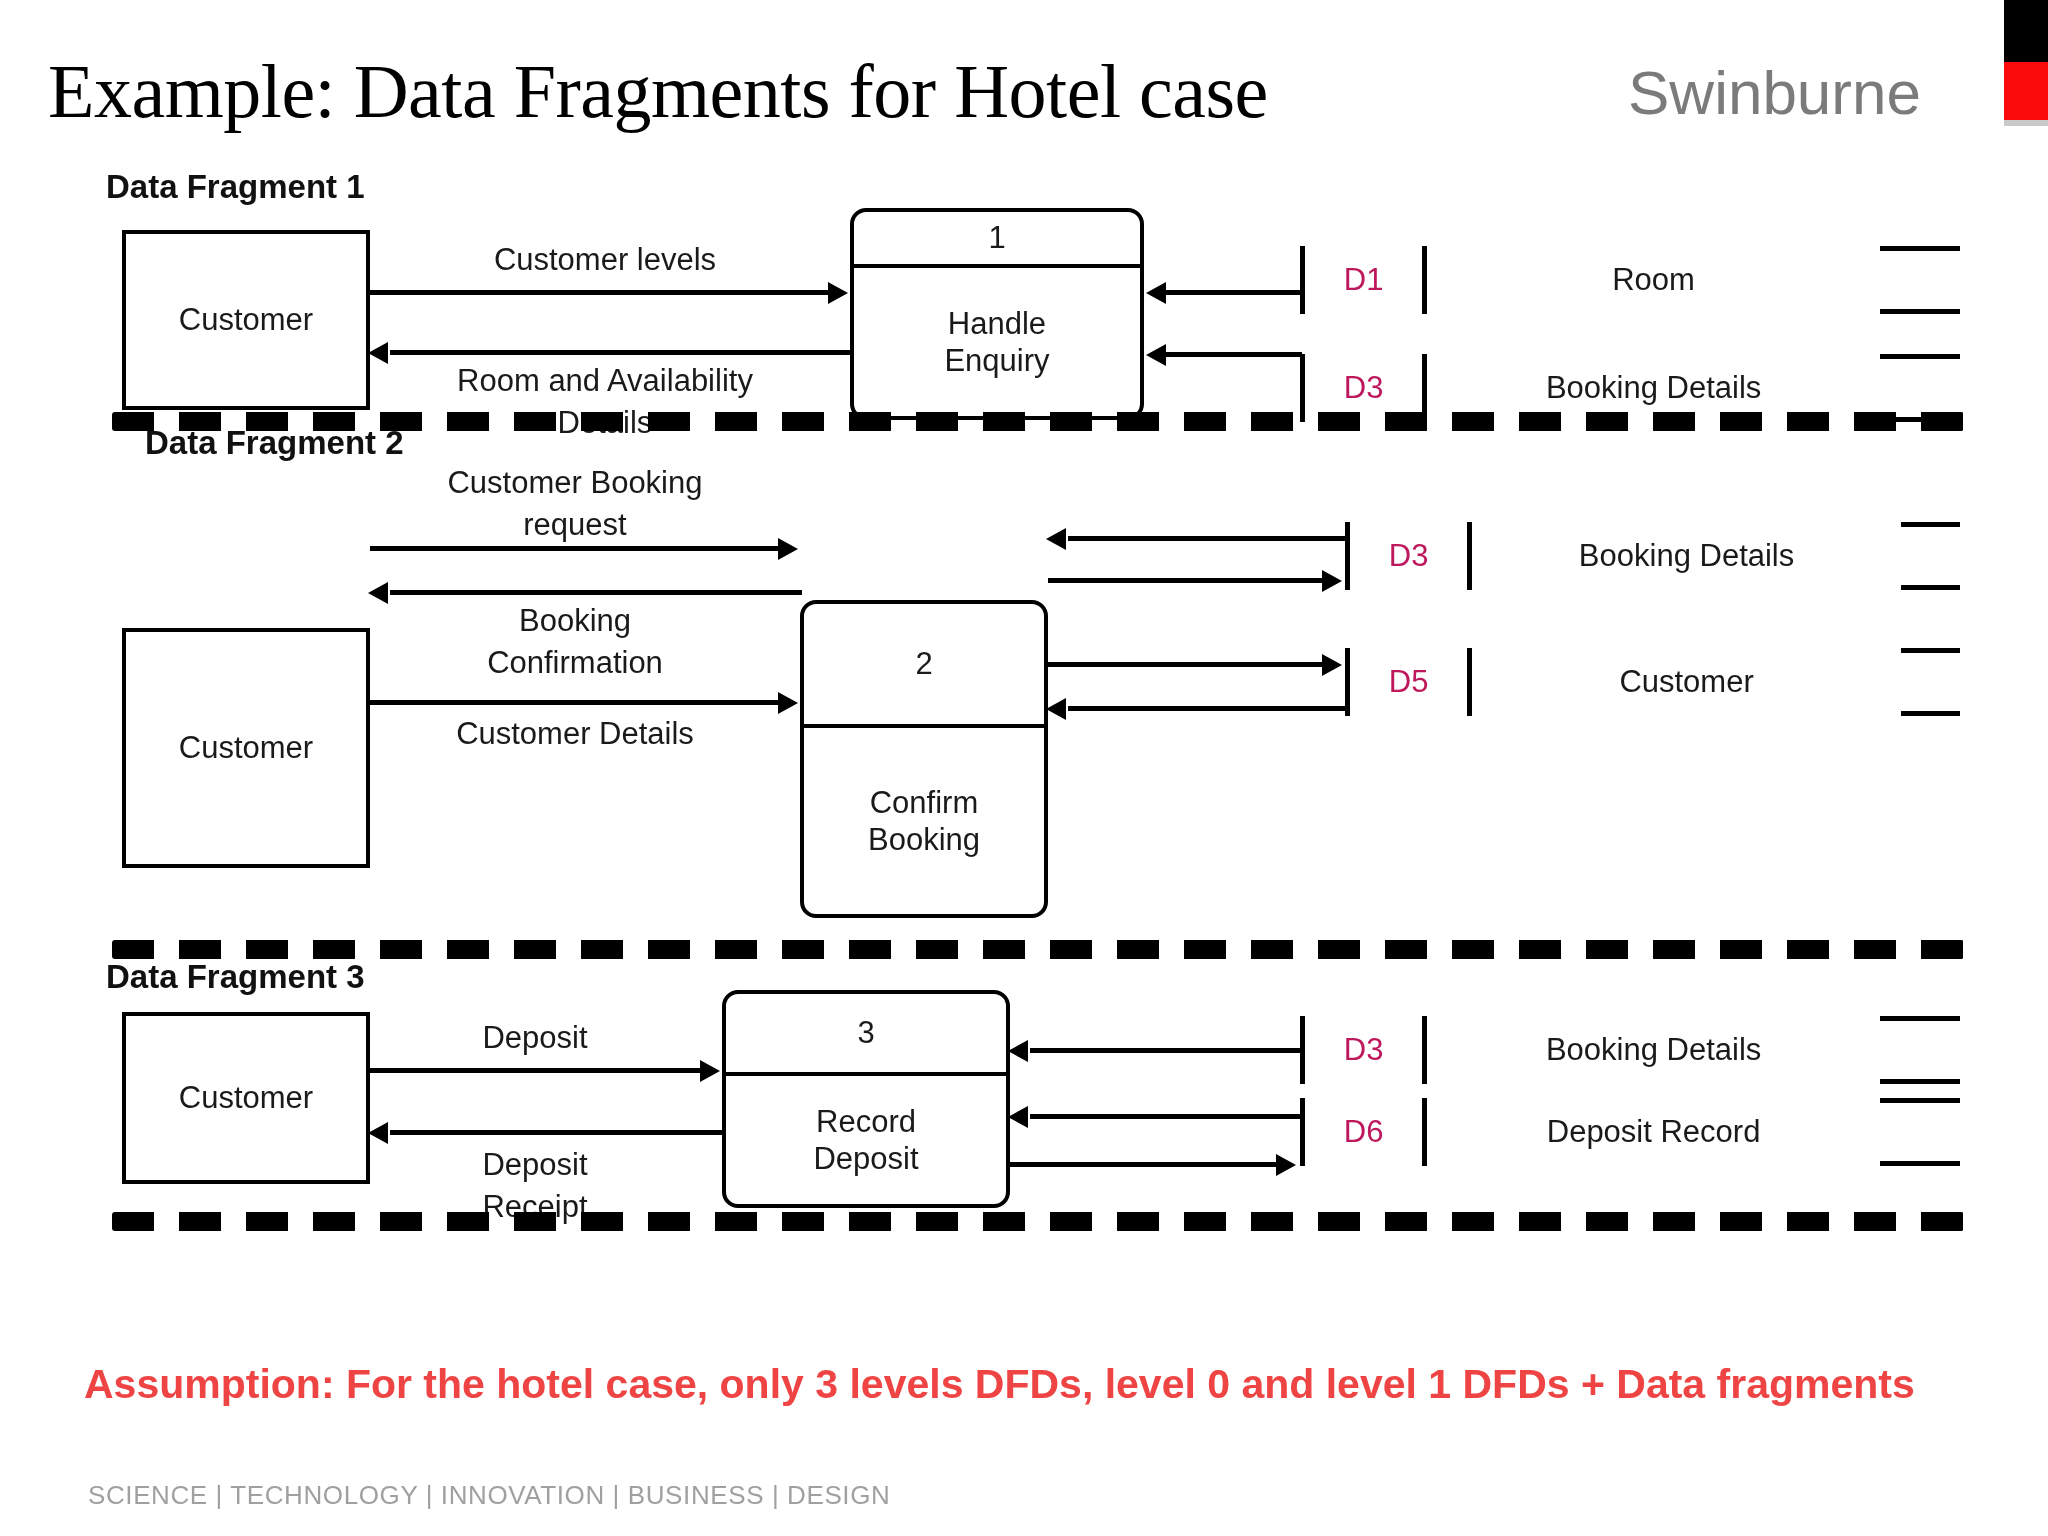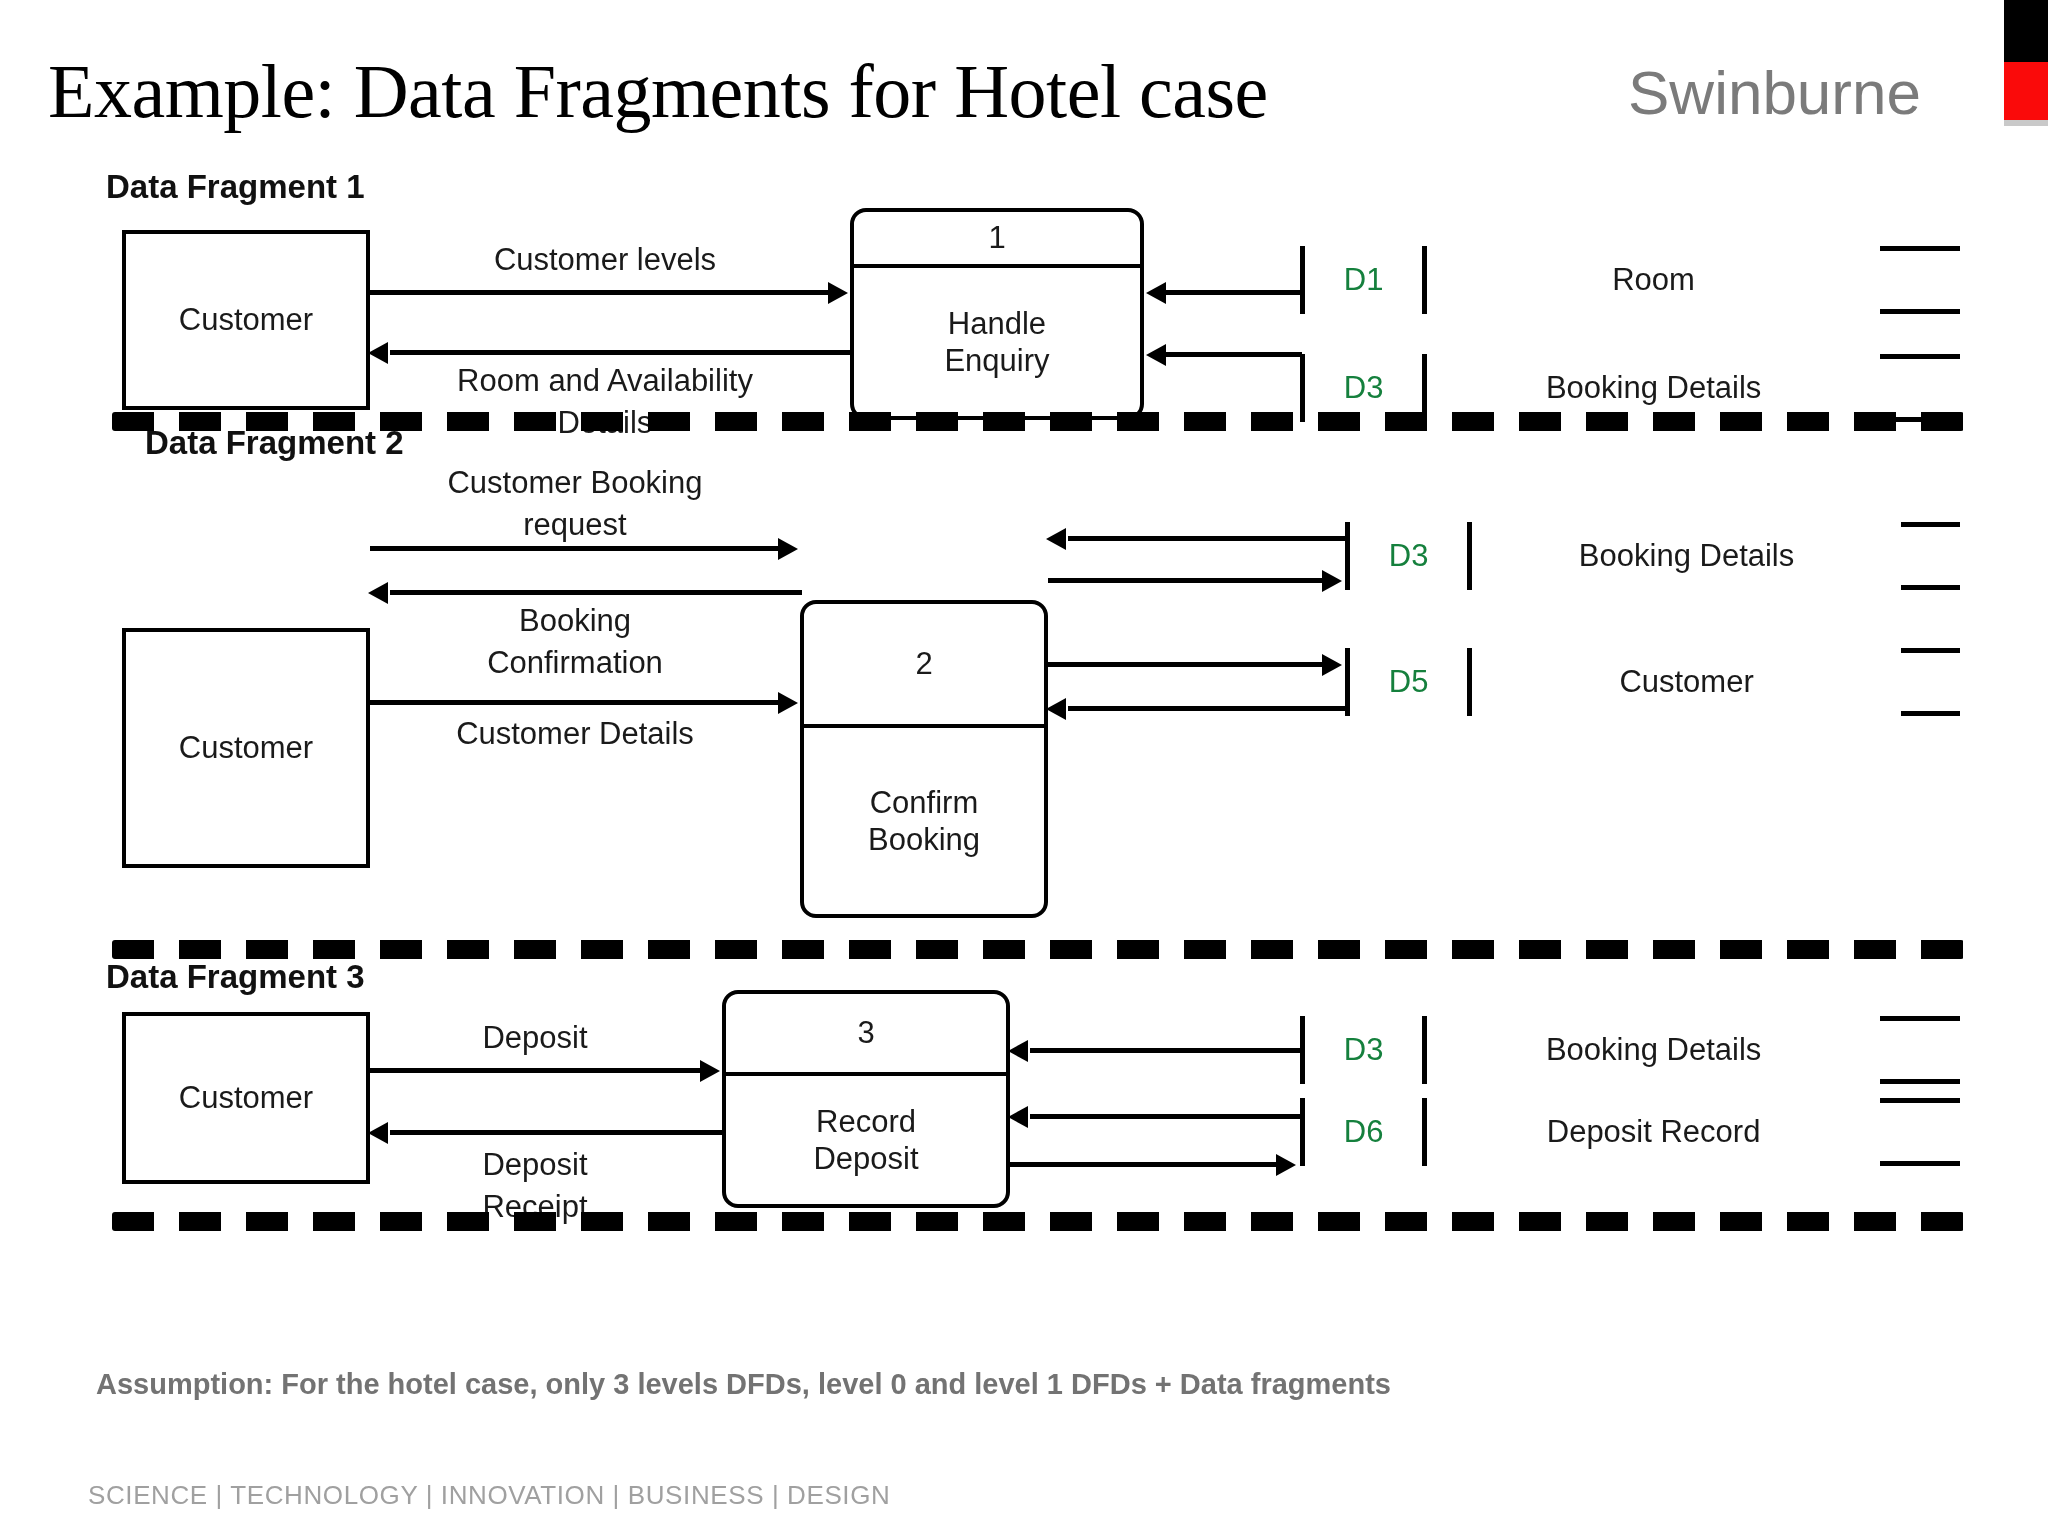--- a/index.html
+++ b/index.html
@@ -147,21 +147,21 @@
     align-items: stretch;
     background: #ffffff;
   }
   .store .store-id {
     width: 118px;
     border-right: 5px solid #000000;
     display: flex;
     align-items: center;
     justify-content: center;
     font-size: 31px;
-    color: #15803d;
+    color: #be185d;
   }
   .store .store-name {
     display: flex;
     align-items: center;
     justify-content: center;
     font-size: 31px;
     color: #1a1a1a;
     white-space: nowrap;
   }
 
@@ -197,28 +197,28 @@
       to right,
       #000000 0px, #000000 42px,
       transparent 42px, transparent 67px
     );
     border-radius: 3px;
   }
 
   
   #assumption {
     position: absolute;
-    left: 96px;
+    left: 84px;
     top: 1358px;
     width: 1880px;
     font-family: "Liberation Sans", sans-serif;
     font-weight: bold;
-    font-size: 29px;
+    font-size: 41px;
     line-height: 53px;
-    color: #737373;
+    color: #ef4444;
   }
   #footer-tagline {
     position: absolute;
     left: 88px;
     top: 1480px;
     font-family: "Liberation Sans", sans-serif;
     font-size: 26px;
     line-height: 30px;
     color: #a0a0a0;
     letter-spacing: 0.6px;

